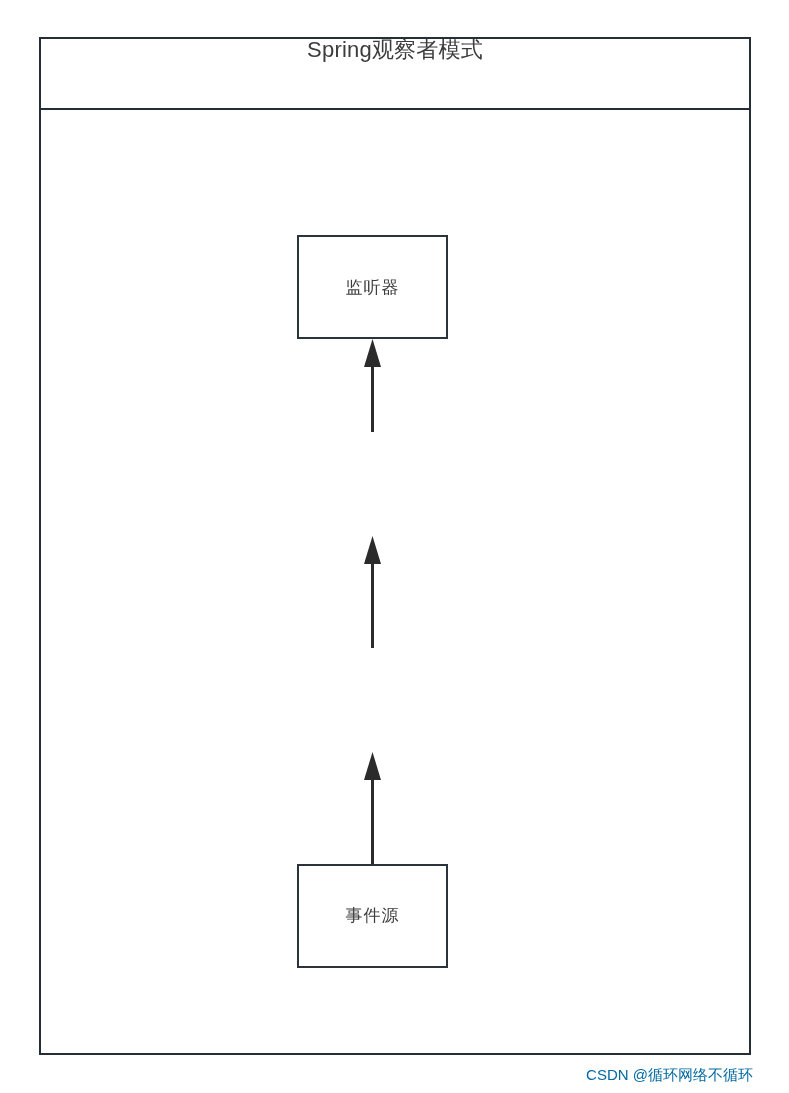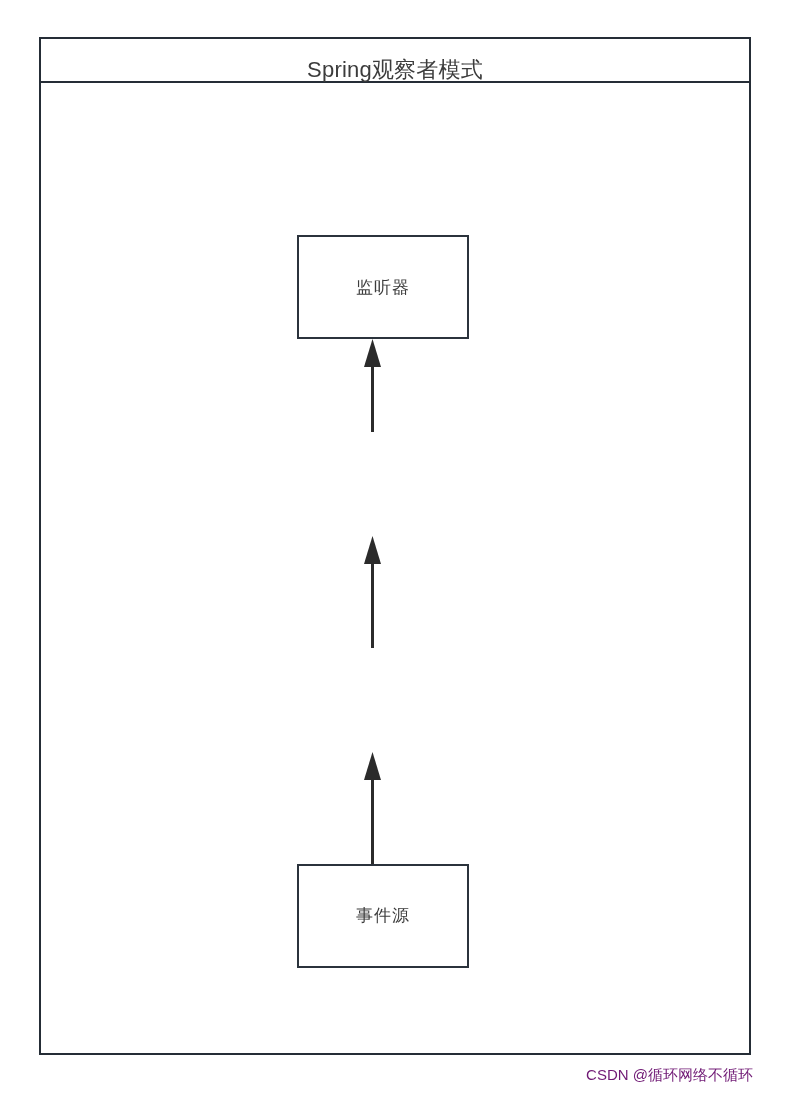--- a/index.html
+++ b/index.html
@@ -28,25 +28,25 @@
     border: 2px solid #252d36;
     background: #ffffff;
   }
 
   
   #title-bar {
     position: absolute;
     left: 0;
     top: 0;
     width: 100%;
-    height: 44px;
+    height: 71px;
     box-sizing: border-box;
     border-bottom: 2px solid #252d36;
     display: flex;
-    align-items: flex-end;
+    align-items: flex-start;
     justify-content: center;
   }
   #title-text {
     font-size: 22px;
     line-height: 1;
     color: #3c3c3c;
     letter-spacing: 0.2px;
     white-space: nowrap;
   }
 
@@ -56,21 +56,21 @@
     left: 0;
     top: 56px;
     width: 100%;
     height: 962px;
   }
 
   
   .node {
     position: absolute;
     left: 256px;          
-    width: 172px;
+    width: 151px;
     height: 104px;
     box-sizing: border-box;
     border: 2px solid #2b333c;
     background: #ffffff;
     display: flex;
     align-items: center;
     justify-content: center;
   }
   .node-label {
     font-size: 17px;
@@ -95,21 +95,21 @@
     pointer-events: none;
   }
 
   
   #watermark {
     position: absolute;
     right: 36px;
     bottom: 11px;
     font-size: 15px;
     line-height: 1;
-    color: #701a75;
+    color: #0369a1;
     white-space: nowrap;
   }
 </style>
 </head>
 <body>
 
 <div id="diagram-frame">
 
   <div id="title-bar">
     <div id="title-text">Spring观察者模式</div>

